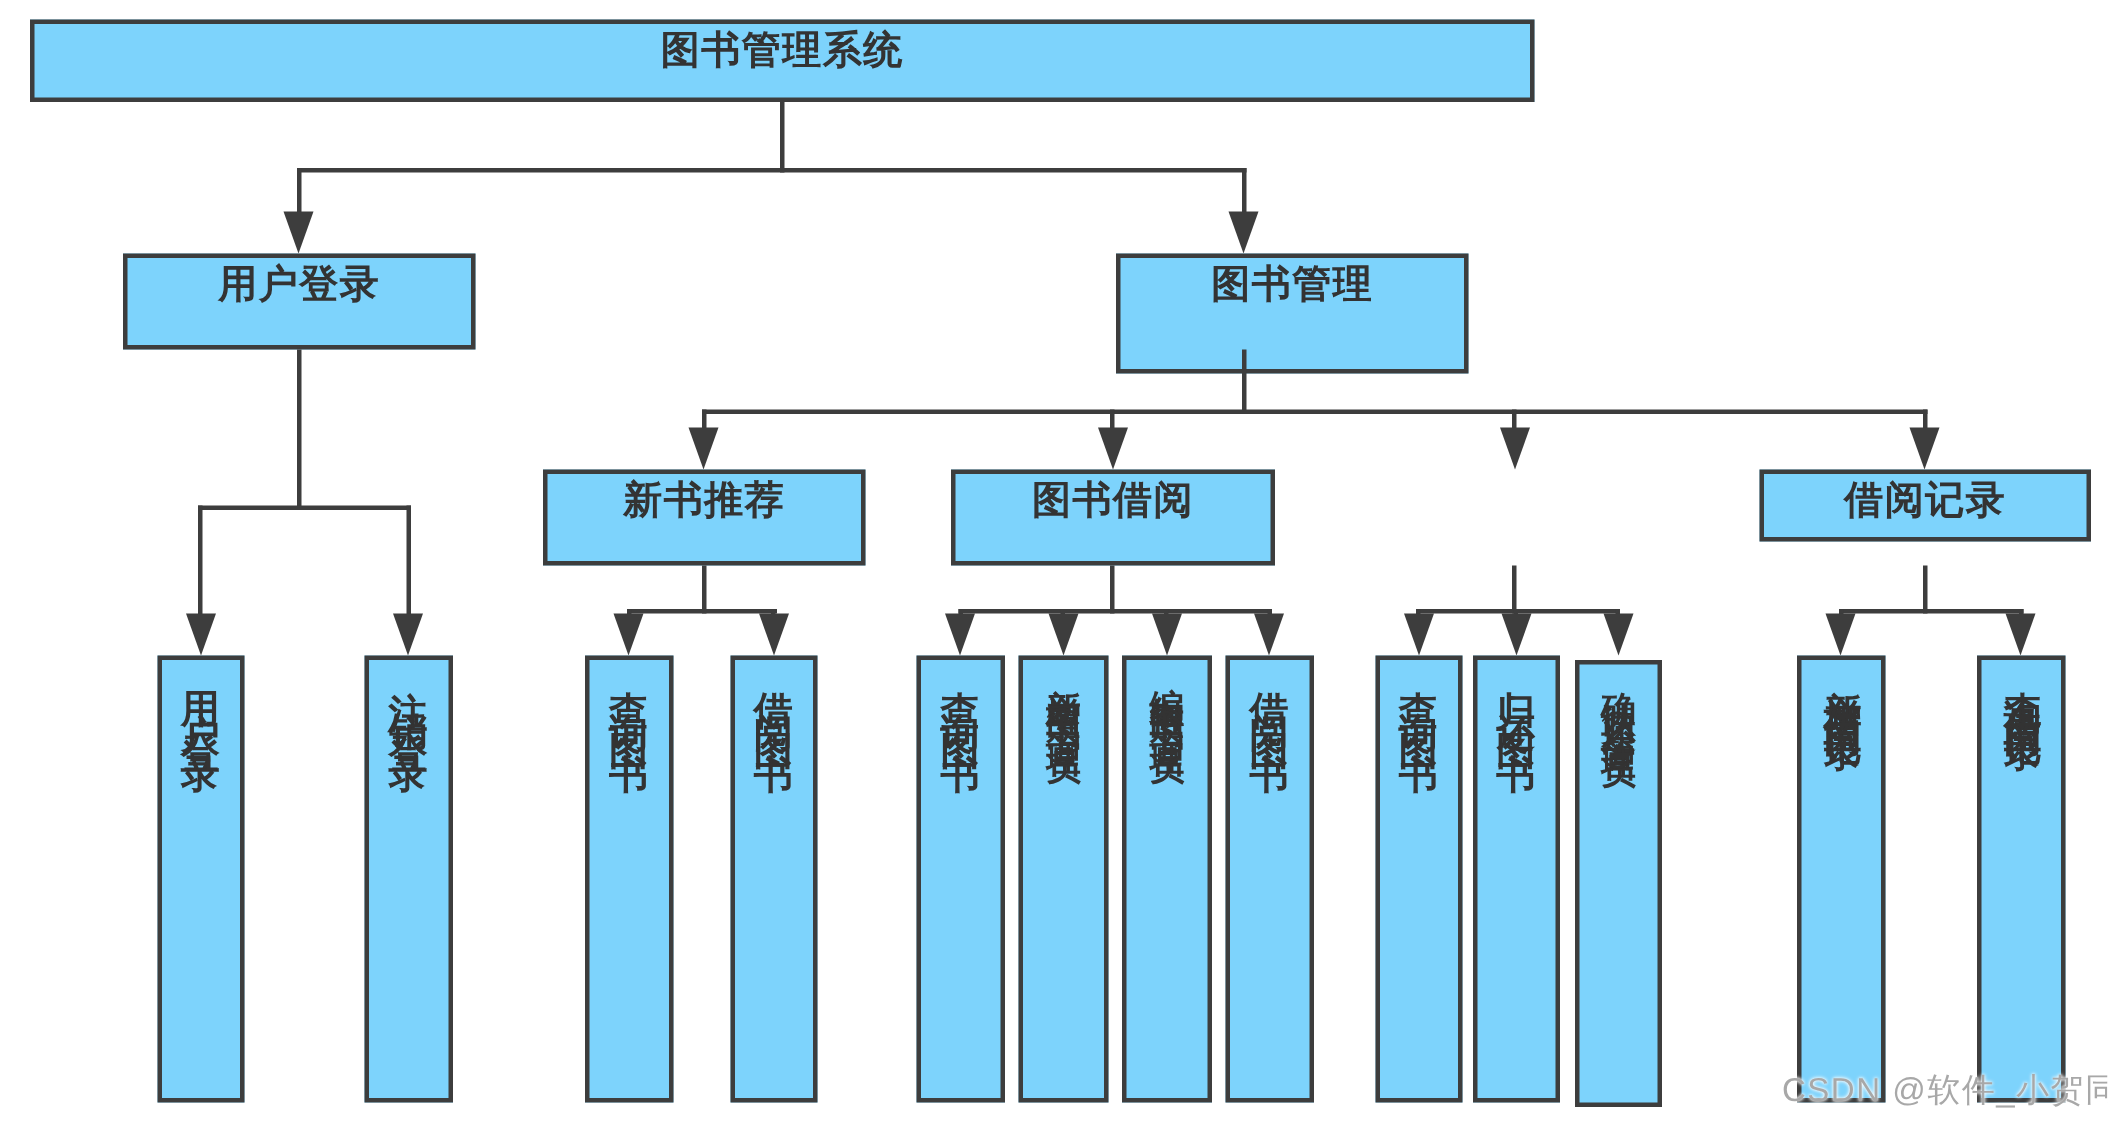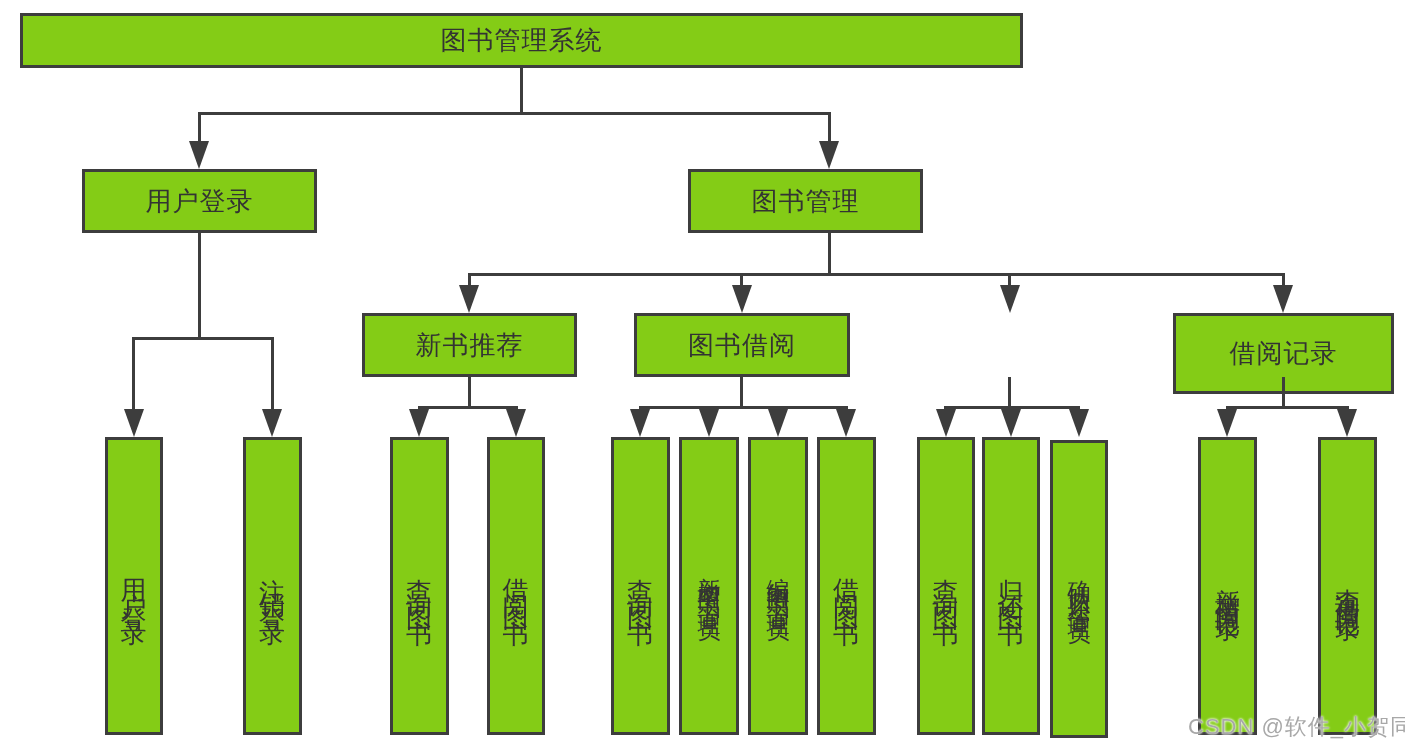--- a/index.html
+++ b/index.html
@@ -8,23 +8,23 @@
     --bg:#ffffff;
     --wm:#a8a8a8;
   }
   html,body{margin:0;padding:0;background:var(--bg);}
   .canvas{
     position:relative;width:1405px;height:747px;background:var(--bg);
     font-family:"Liberation Sans","DejaVu Sans",sans-serif;color:var(--text);
     overflow:hidden;
   }
   .box{
-    position:absolute;box-sizing:border-box;background:#84cc16;
+    position:absolute;box-sizing:border-box;background:#7dd3fc;
     border:3px solid var(--line);
-    display:flex;align-items:center;justify-content:center;
+    display:flex;align-items:flex-start;justify-content:center;font-weight:bold;
   }
   .hbox span{font-size:26px;letter-spacing:1px;white-space:nowrap;}
   .vbox span{
     writing-mode:vertical-rl;text-orientation:mixed;
     white-space:nowrap;line-height:1;
   }
   .v4 span{font-size:26px;letter-spacing:14px;}
   .v6 span{font-size:25px;letter-spacing:6px;}
   .v9 span{font-size:23px;letter-spacing:6px;}
   .h,.v{position:absolute;background:var(--line);}
@@ -53,21 +53,21 @@
   <div class="v" style="left:520px;top:68px;height:47px"></div>
   <div class="h" style="left:198px;top:112px;width:633px"></div>
   <div class="v" style="left:198px;top:112px;height:33px"></div>
   <div class="arr" style="left:189px;top:141px"></div>
   <div class="v" style="left:828px;top:112px;height:33px"></div>
   <div class="arr" style="left:819px;top:141px"></div>
 
   <div class="box hbox" style="left:82px;top:169px;width:235px;height:64px">
     <span>用户登录</span>
   </div>
-  <div class="box hbox" style="left:688px;top:169px;width:235px;height:64px">
+  <div class="box hbox" style="left:744px;top:169px;width:235px;height:80px">
     <span>图书管理</span>
   </div>
 
   <div class="v" style="left:198px;top:233px;height:107px"></div>
   <div class="h" style="left:132px;top:337px;width:142px"></div>
   <div class="v" style="left:132px;top:337px;height:78px"></div>
   <div class="arr" style="left:124px;top:409px"></div>
   <div class="v" style="left:271px;top:337px;height:78px"></div>
   <div class="arr" style="left:262px;top:409px"></div>
 
@@ -81,21 +81,21 @@
   <div class="arr" style="left:1000px;top:285px"></div>
   <div class="v" style="left:1282px;top:273px;height:16px"></div>
   <div class="arr" style="left:1273px;top:285px"></div>
 
   <div class="box hbox" style="left:634px;top:313px;width:216px;height:64px">
     <span>图书借阅</span>
   </div>
   <div class="box hbox" style="left:362px;top:313px;width:215px;height:64px">
     <span>新书推荐</span>
   </div>
-  <div class="box hbox" style="left:1173px;top:313px;width:221px;height:81px">
+  <div class="box hbox" style="left:1173px;top:313px;width:221px;height:48px">
     <span>借阅记录</span>
   </div>
 
   <div class="v" style="left:468px;top:377px;height:32px"></div>
   <div class="h" style="left:418px;top:406px;width:100px"></div>
   <div class="v" style="left:418px;top:406px;height:9px"></div>
   <div class="arr" style="left:409px;top:409px"></div>
   <div class="v" style="left:514px;top:406px;height:9px"></div>
   <div class="arr" style="left:506px;top:409px"></div>
 

